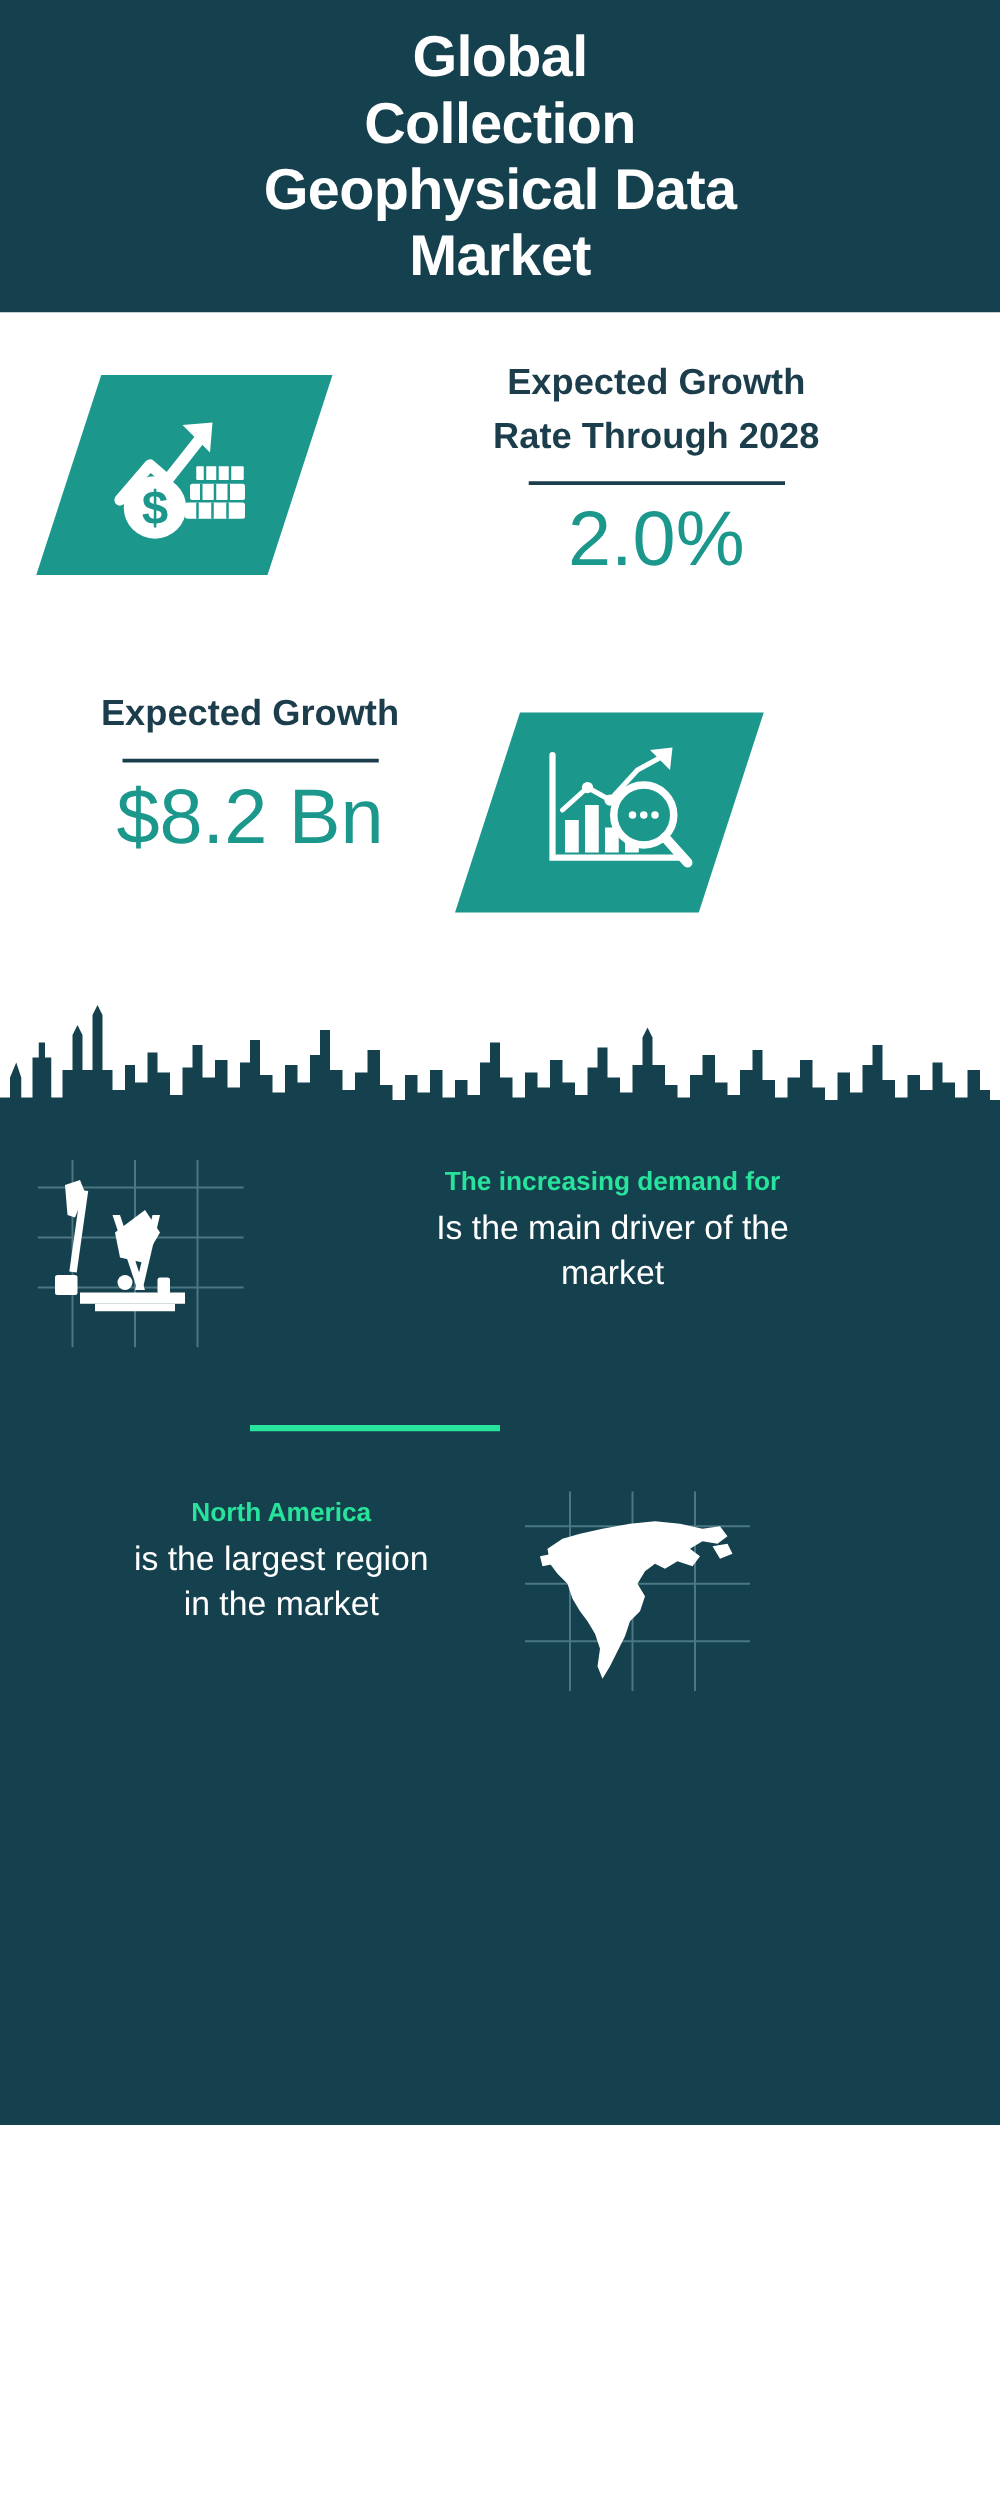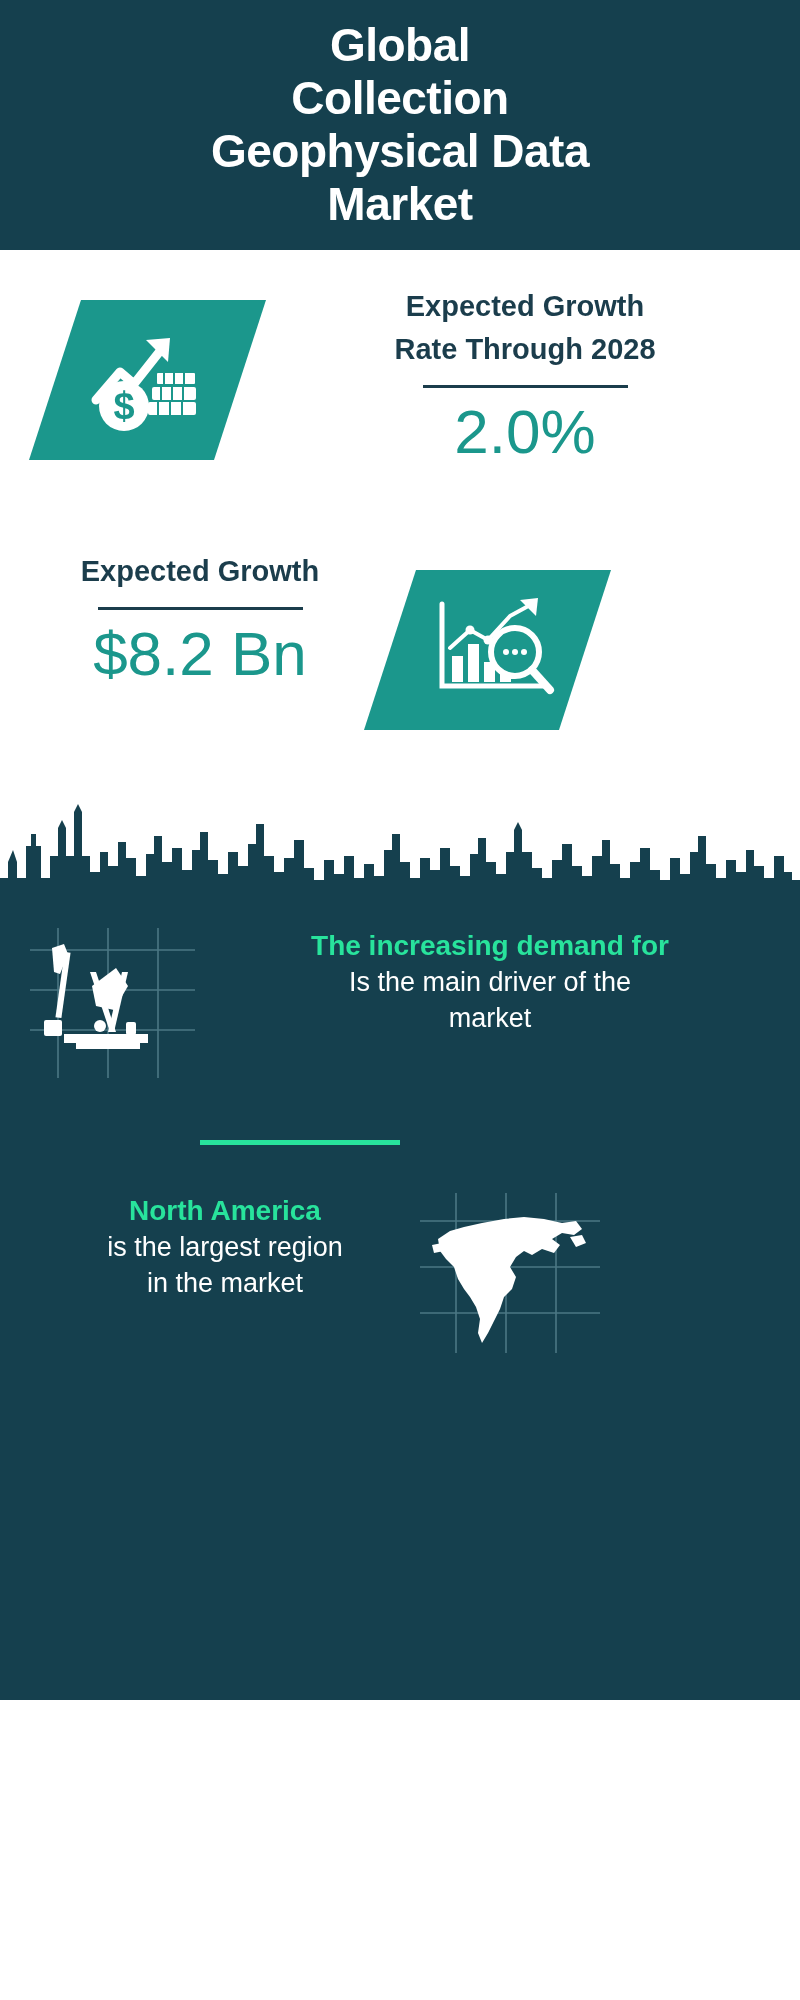--- a/index.html
+++ b/index.html
@@ -57,21 +57,21 @@
   #skyline { position:absolute; left:0; top:790px; width:800px; height:125px; }
 
   
   #dark-section {
     position:absolute; left:0; top:908px; width:800px; height:792px;
     background:#15404e;
   }
   #driver-row { position:absolute; left:0; top:10px; width:800px; height:230px; }
   #pump-icon { position:absolute; left:30px; top:10px; width:165px; height:150px; }
   #driver-text { position:absolute; left:195px; top:10px; width:590px; text-align:center; }
-  .hl-green { color:#28e39c; font-weight:bold; font-size:28px; line-height:36px; }
+  .hl-green { color:#28e39c; font-weight:bold; font-size:21px; line-height:36px; }
   .sub-white { color:#ffffff; font-size:27px; line-height:36px; font-weight:normal; }
 
   #mid-divider {
     position:absolute; left:200px; top:232px; width:200px; height:5px;
     background:#28e39c;
   }
 
   #region-row { position:absolute; left:0; top:285px; width:800px; height:200px; }
   #region-text { position:absolute; left:40px; top:0px; width:370px; text-align:center; }
   #map-icon { position:absolute; left:420px; top:0px; width:180px; height:160px; }

